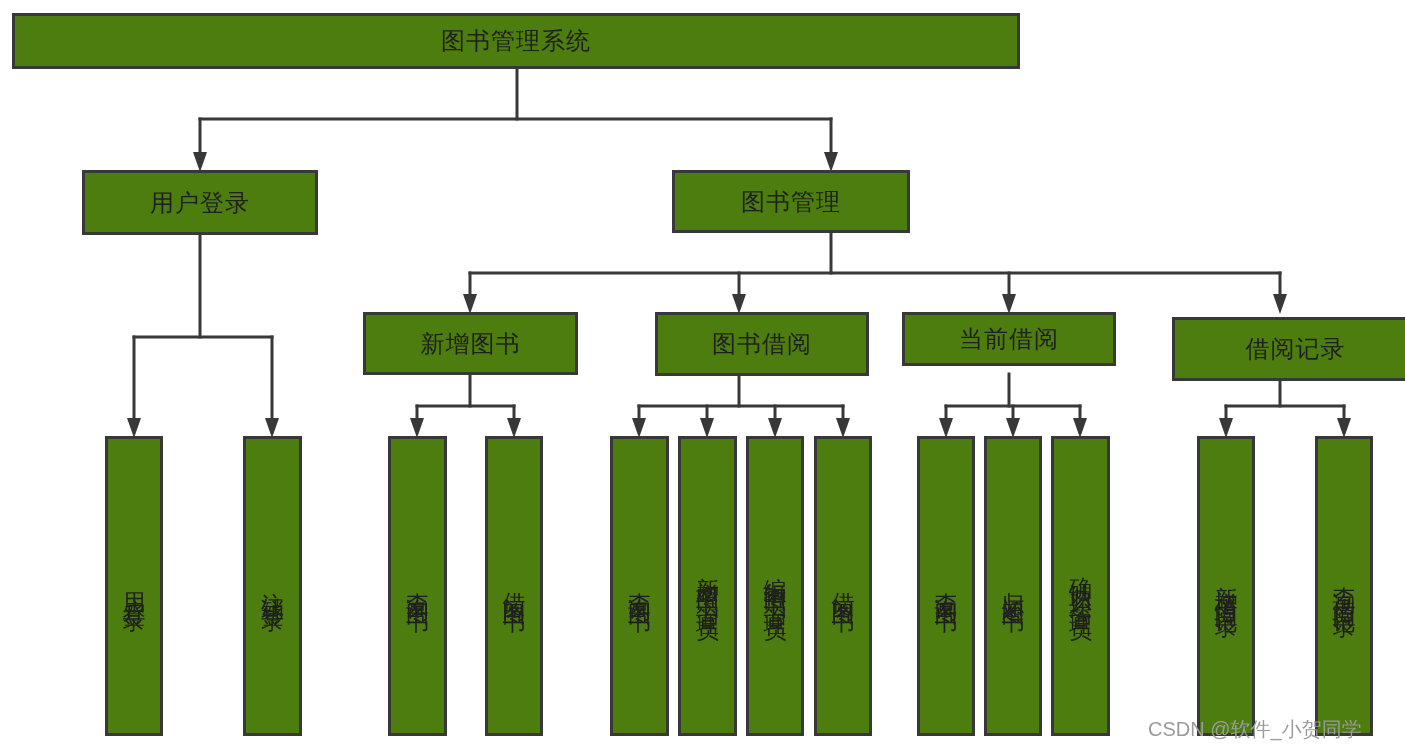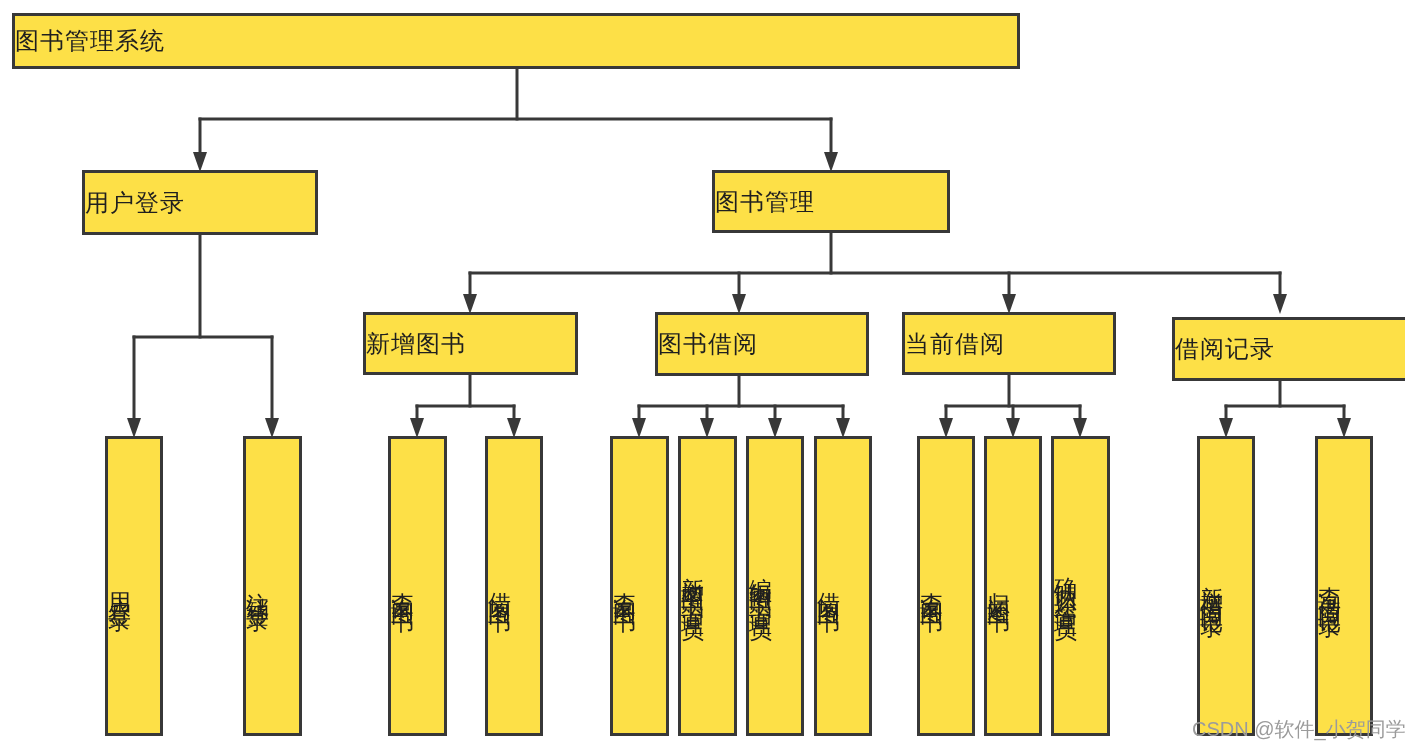--- a/index.html
+++ b/index.html
@@ -10,31 +10,31 @@
   }
   *{margin:0;padding:0;box-sizing:border-box;}
   body{background:var(--bg);font-family:"Liberation Sans","DejaVu Sans",sans-serif;}
   .stage{
     position:relative;width:1405px;height:747px;background:var(--bg);overflow:hidden;
   }
   .wires{position:absolute;left:0;top:0;}
   .wires line{stroke:var(--line);stroke-width:3;stroke-linecap:square;}
   .wires polygon{fill:var(--line);}
   .box{
-    position:absolute;border:3px solid var(--line);background:#fde047;
-    display:flex;align-items:center;justify-content:flex-start;
+    position:absolute;border:3px solid var(--line);background:#4d7c0f;
+    display:flex;align-items:center;justify-content:center;
     color:var(--text);
   }
   .box.h span{font-size:24px;letter-spacing:1px;white-space:nowrap;}
   .box.v span{
     writing-mode:vertical-rl;text-orientation:mixed;
     font-size:23px;letter-spacing:6px;line-height:1;white-space:nowrap;
   }
   .watermark{
-    position:absolute;left:1192px;top:716px;z-index:5;
+    position:absolute;left:1148px;top:716px;z-index:5;
     font-size:20px;color:var(--wm);white-space:nowrap;
   }
 </style>
 </head>
 <body>
 
 <div class="stage">
 
   <svg class="wires" width="1405" height="747" viewBox="0 0 1405 747">
 
@@ -98,31 +98,31 @@
     <polygon points="1337,418 1351,418 1344,438"></polygon>
   </svg>
 
   <div class="box h" style="left:12px;top:13px;width:1008px;height:56px">
     <span>图书管理系统</span>
   </div>
 
   <div class="box h" style="left:82px;top:170px;width:236px;height:65px">
     <span>用户登录</span>
   </div>
-  <div class="box h" style="left:712px;top:170px;width:238px;height:63px">
+  <div class="box h" style="left:672px;top:170px;width:238px;height:63px">
     <span>图书管理</span>
   </div>
 
   <div class="box h" style="left:363px;top:312px;width:215px;height:63px">
     <span>新增图书</span>
   </div>
   <div class="box h" style="left:655px;top:312px;width:214px;height:64px">
     <span>图书借阅</span>
   </div>
-  <div class="box h" style="left:902px;top:312px;width:214px;height:63px">
+  <div class="box h" style="left:902px;top:312px;width:214px;height:54px">
     <span>当前借阅</span>
   </div>
   <div class="box h" style="left:1172px;top:317px;width:247px;height:64px">
     <span>借阅记录</span>
   </div>
 
   <div class="box v" style="left:105px;top:436px;width:58px;height:300px">
     <span>用户登录</span>
   </div>
   <div class="box v" style="left:243px;top:436px;width:59px;height:300px">

